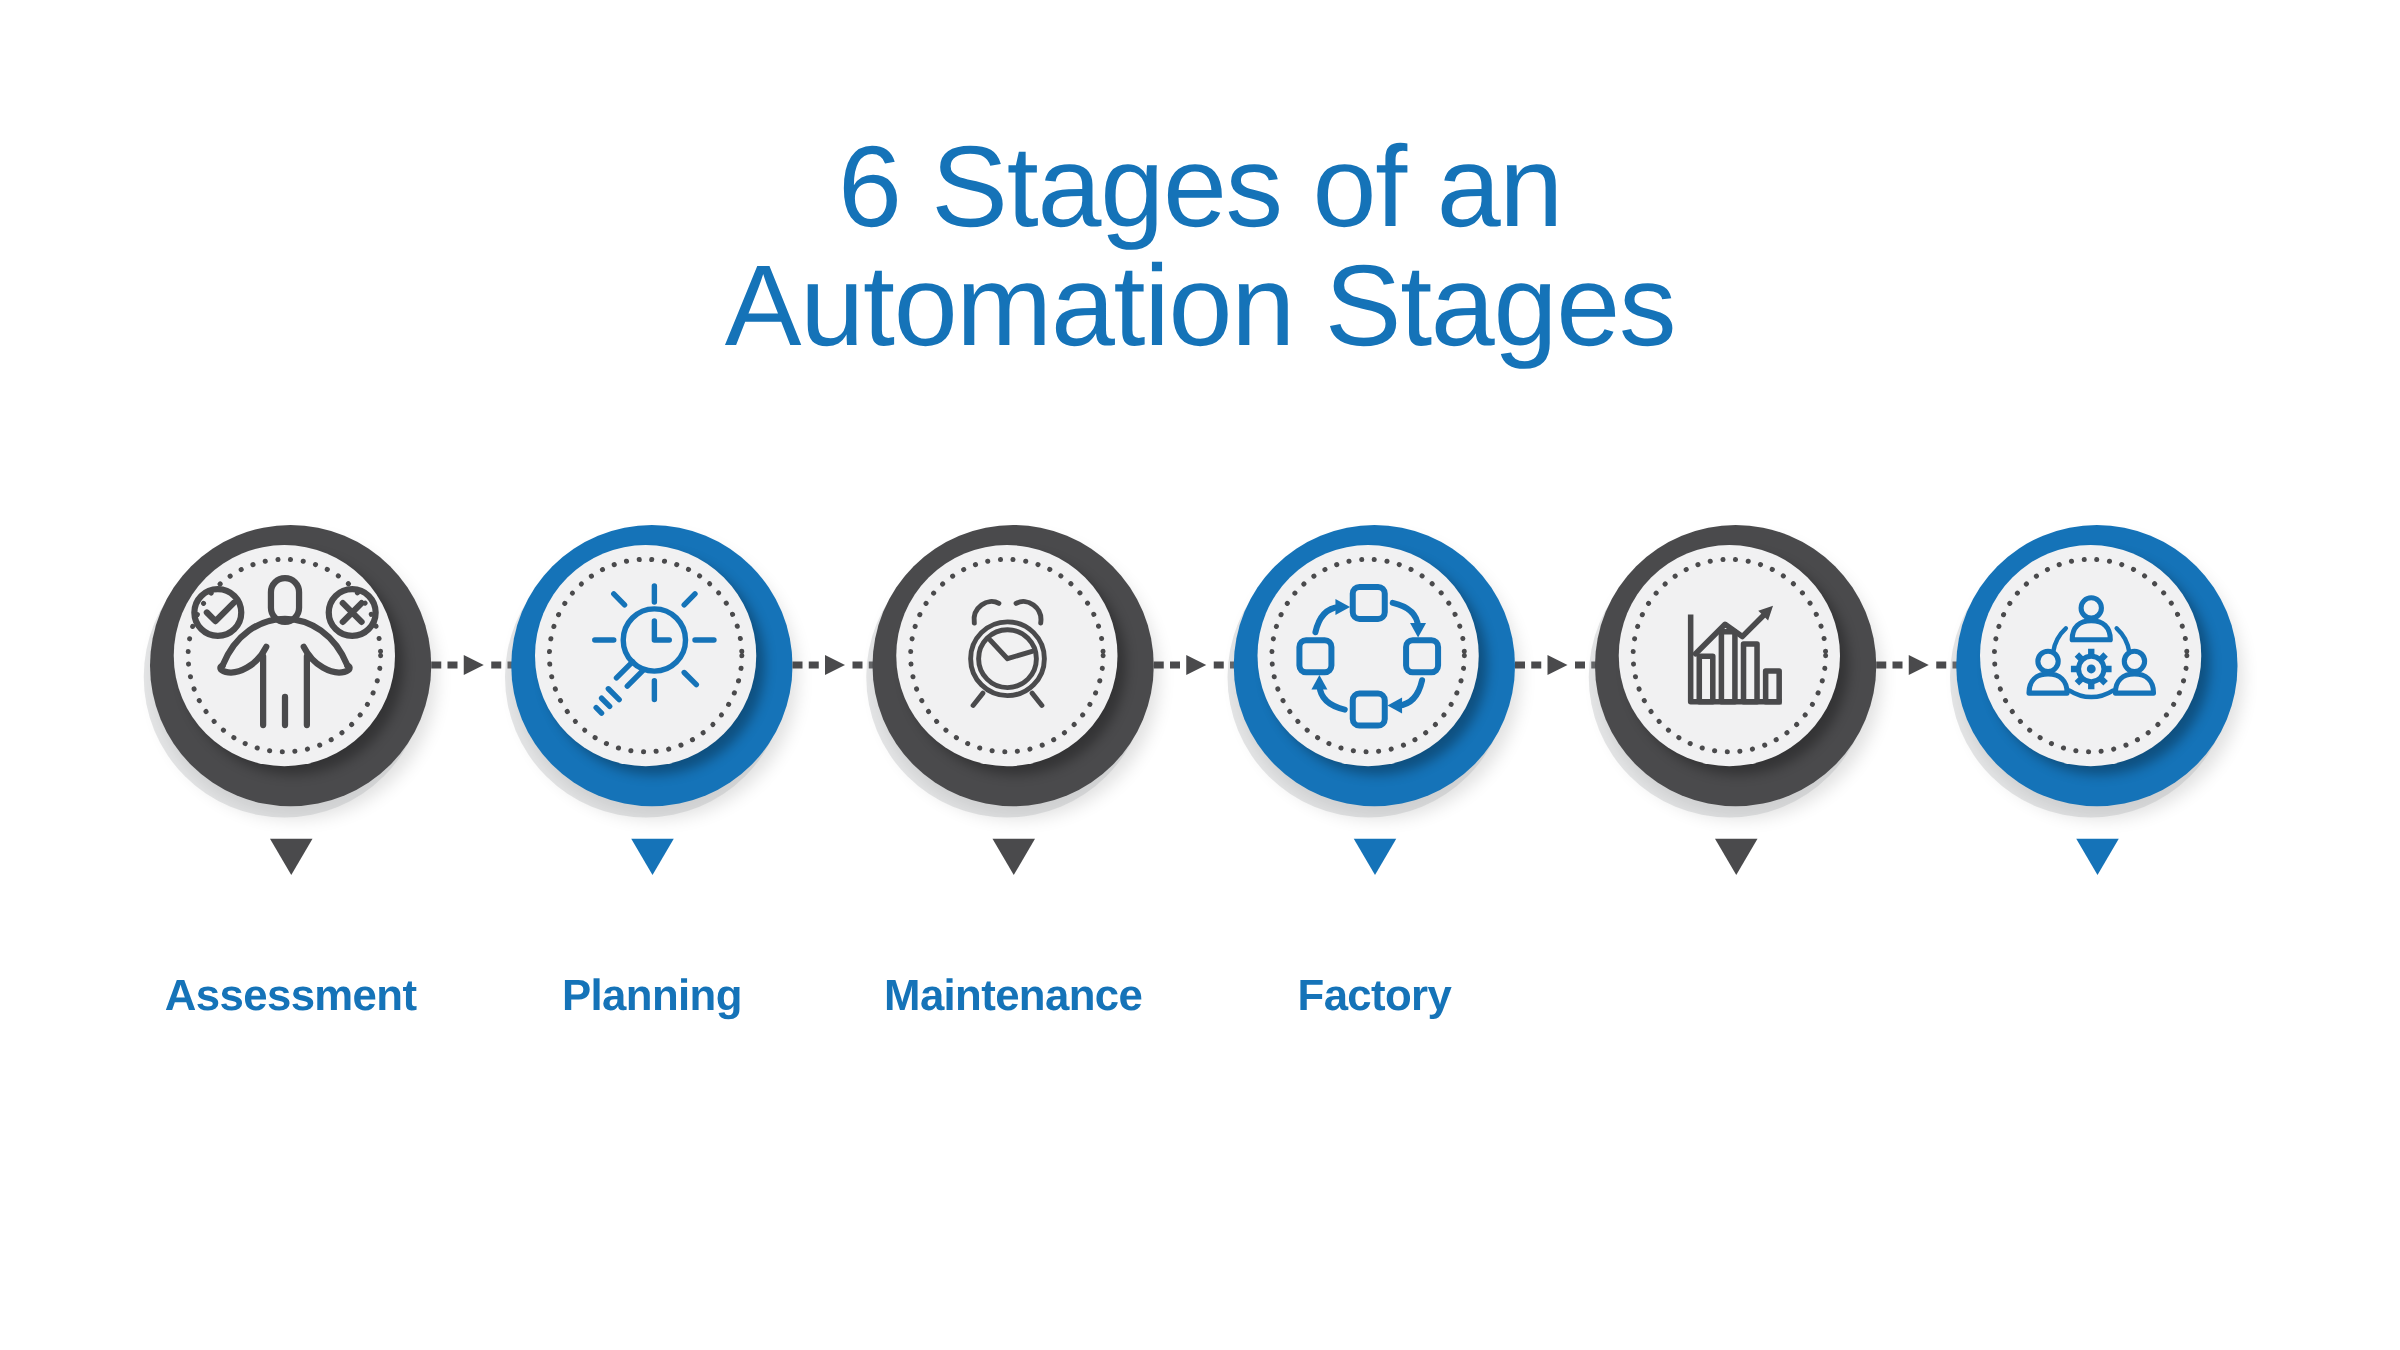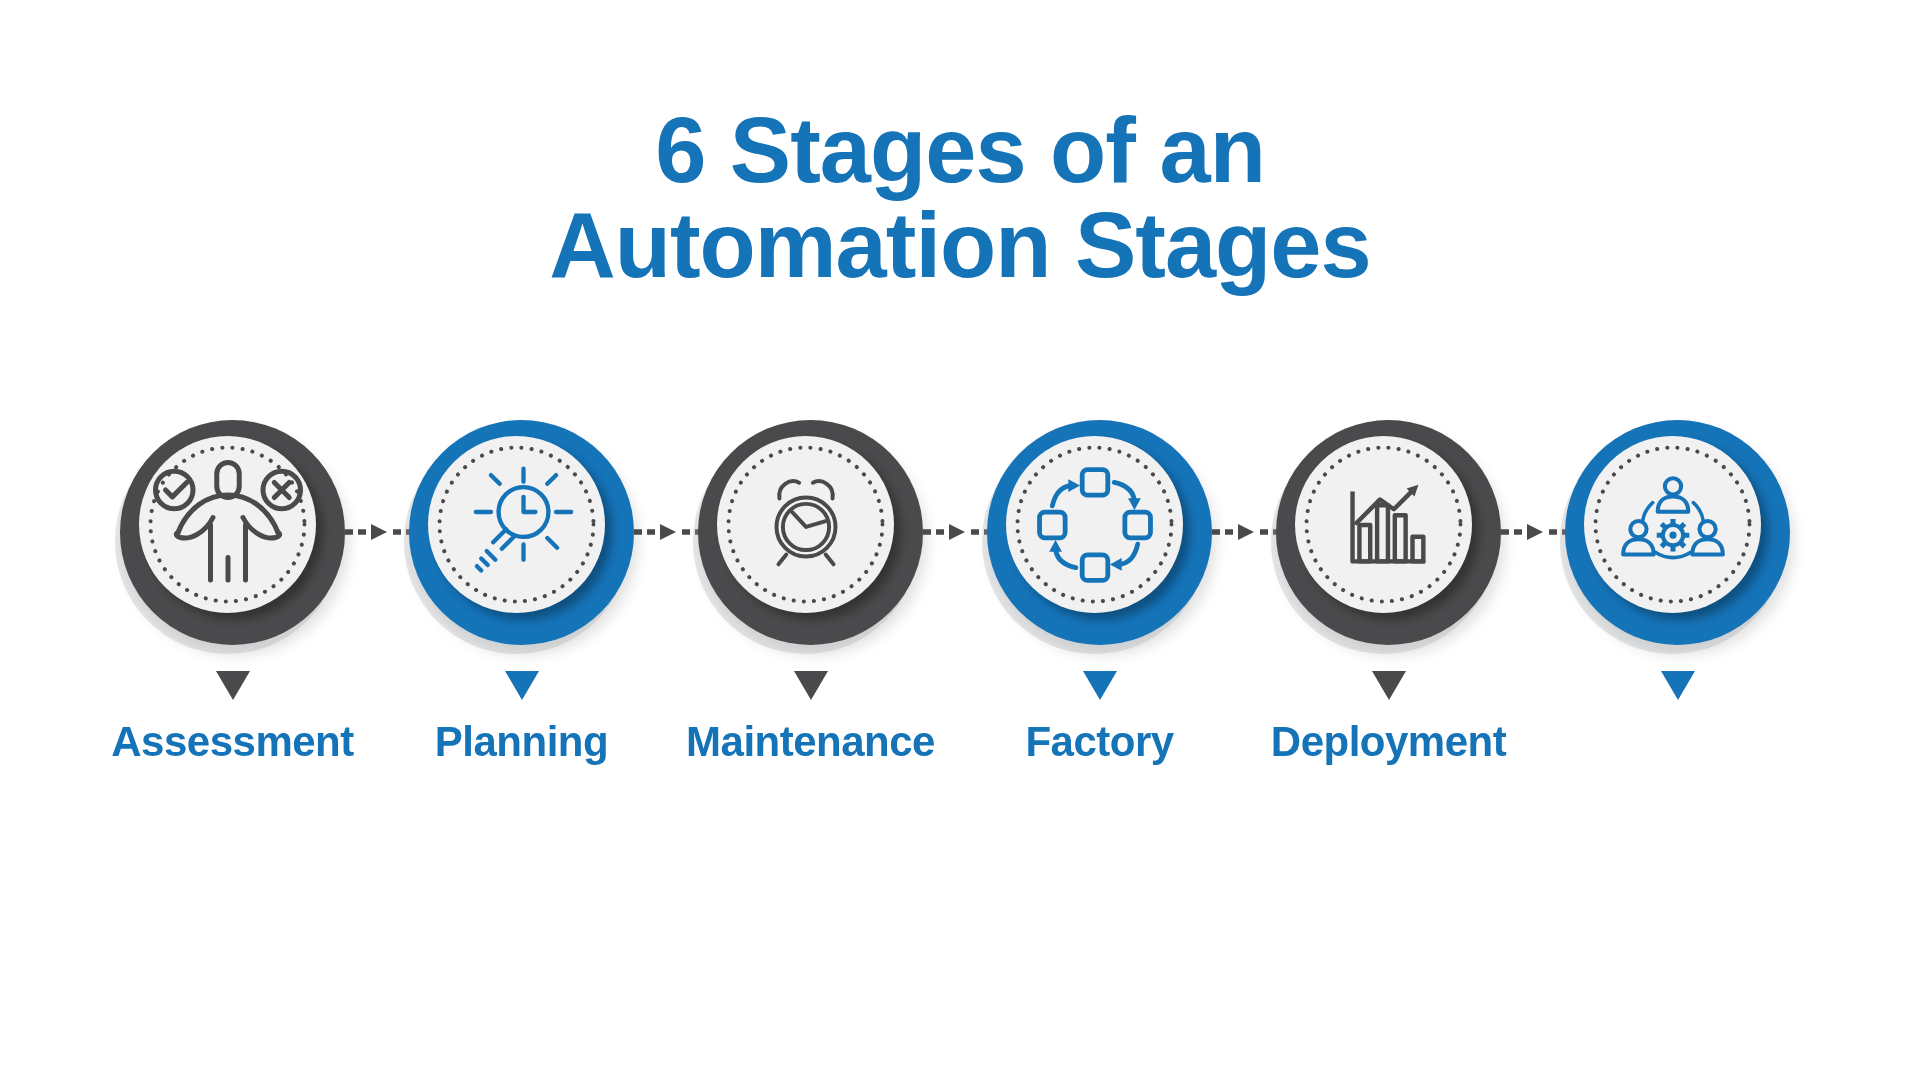--- a/index.html
+++ b/index.html
@@ -4,21 +4,21 @@
 <style>
   html,body{margin:0;padding:0;}
   body{
     width:1920px;height:1080px;overflow:hidden;background:#ffffff;
     font-family:"Liberation Sans", sans-serif;position:relative;
     --blue:#1573b8;--dark:#4a4a4c;--fill:#f1f1f2;
   }
   .page-title{
     position:absolute;top:103px;left:0;right:0;
     text-align:center;color:var(--blue);
-    font-size:92px;line-height:95px;font-weight:bold;letter-spacing:-1px;
+    font-size:92px;line-height:95px;font-weight:normal;letter-spacing:-1px;
   }
   .page-title span{display:block;}
   .stages-row{
     position:absolute;top:420px;left:88px;width:1734px;
     display:flex;
   }
   .stage{width:289px;position:relative;display:flex;flex-direction:column;align-items:center;}
   .badge{
     width:225px;height:225px;border-radius:50%;position:relative;
     box-shadow:-5px 9px 0 rgba(167,169,172,0.30), 4px 10px 14px rgba(0,0,0,0.12);
@@ -34,24 +34,24 @@
   .icon{display:block;}
   .stage.gray .icon{color:var(--dark);}
   .stage.blue .icon{color:var(--blue);}
   .pointer{
     margin-top:26px;width:0;height:0;
     border-left:17px solid transparent;border-right:17px solid transparent;
     border-top:29px solid var(--dark);
   }
   .stage.blue .pointer{border-top-color:var(--blue);}
   .label{
-    height:82px;width:330px;
+    margin-top:55px;height:82px;width:330px;
     display:flex;align-items:center;justify-content:center;
     text-align:center;color:var(--blue);
-    font-size:42px;line-height:39px;font-weight:bold;letter-spacing:-0.5px;
+    font-size:35px;line-height:39px;font-weight:bold;letter-spacing:-0.5px;
   }
   .label span{display:block;white-space:nowrap;}
   .connector{
     position:absolute;left:257px;top:102px;width:66px;height:20px;color:var(--dark);
   }
   svg{overflow:visible;}
 </style>
 </head>
 <body style="--blue: #1573b8; --dark: #4a4a4c; --fill: #f1f1f2; background: rgb(255, 255, 255);">
 
@@ -196,26 +196,20 @@
           <rect x="35" y="60" width="11" height="37"></rect>
           <rect x="53" y="40" width="11" height="57"></rect>
           <rect x="71" y="50" width="11" height="47"></rect>
           <rect x="89" y="72" width="11" height="25"></rect>
           <path d="M32 58 L56 34 L70 44 L88 26" stroke-linecap="round"></path>
           <polygon points="95,19 91,31 83,23" fill="currentColor" stroke="none"></polygon>
         </svg>
       </div>
     </div>
     <div class="pointer"></div>
-    <div class="label">
-      <div>
-        <span>Deployment</span>
-        <span></span>
-      </div>
-    </div>
     <svg class="connector" viewBox="0 0 66 20">
       <path d="M0 10 H8 M13 10 H21 M48 10 H56 M61 10 H66" stroke="currentColor" stroke-width="5.5"></path>
       <polygon points="26,2 26,18 42,10" fill="currentColor"></polygon>
     </svg>
   </div>
 
   <div class="stage blue">
     <div class="badge">
       <div class="inner">
         <svg class="dots" viewBox="0 0 177 177">

